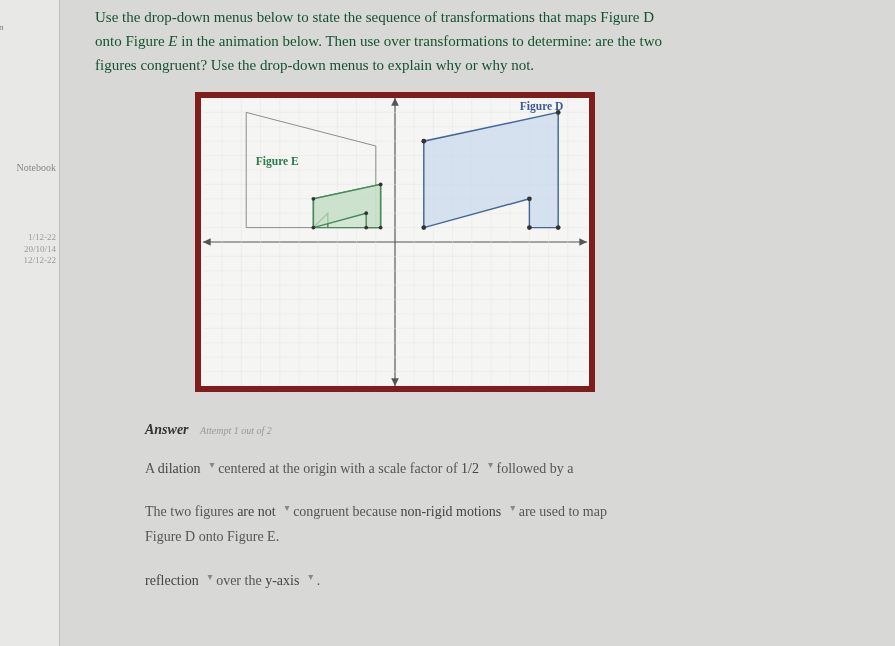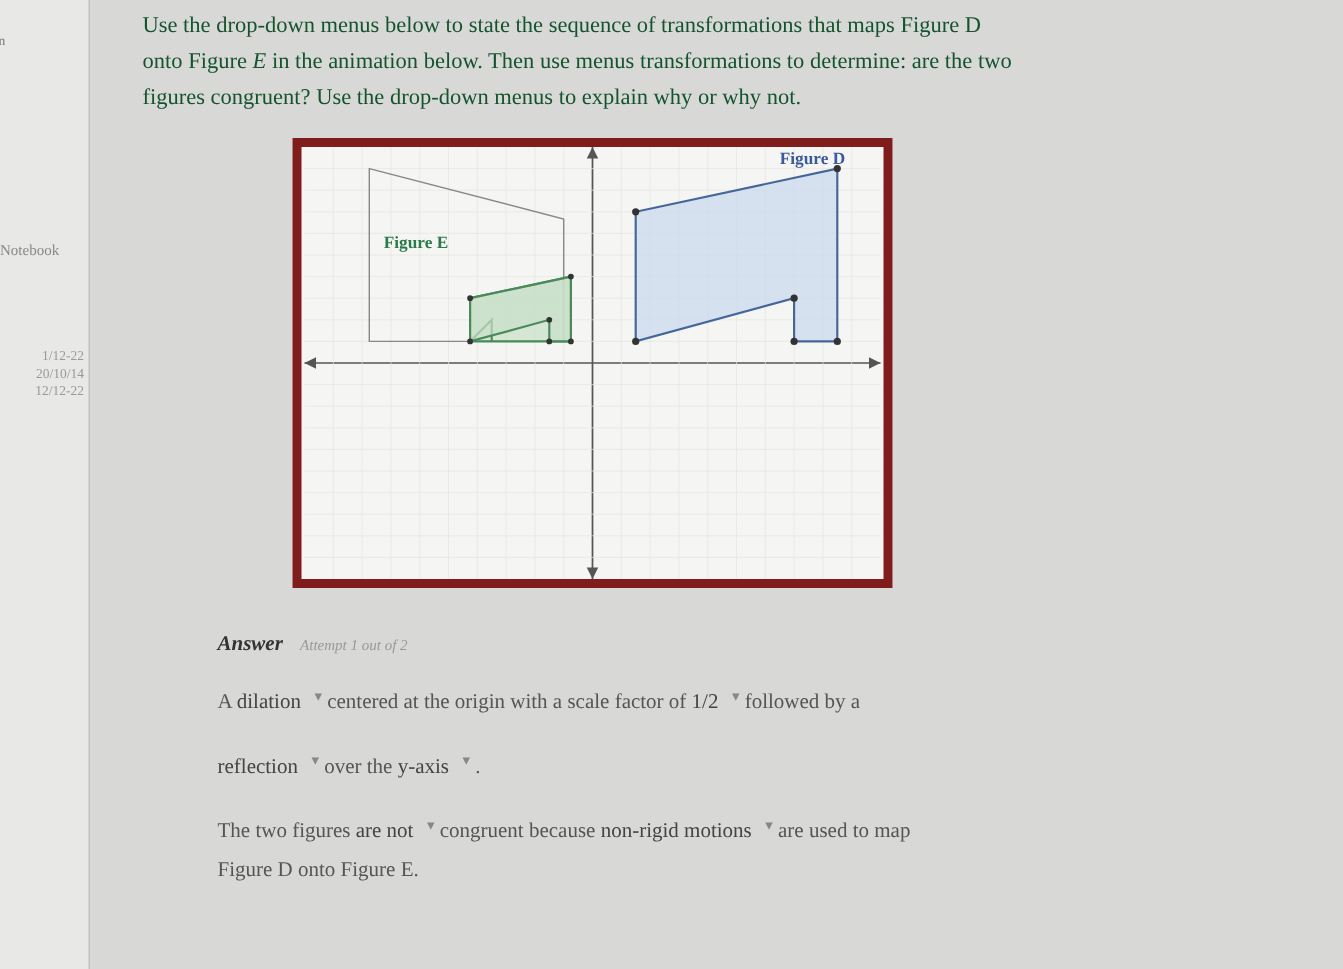--- a/index.html
+++ b/index.html
@@ -28,21 +28,21 @@
       transform: rotate(0deg);
       padding: 2px 4px;
     }
     .notebook-label {
       position: absolute;
       left: 0;
       top: 162px;
       font-size: 10px;
       color: #888;
       width: 58px;
-      text-align: left;
+      text-align: right;
       padding-right: 2px;
     }
     .date-labels {
       position: absolute;
       left: 0;
       top: 232px;
       font-size: 9px;
       color: #999;
       width: 58px;
       text-align: right;
@@ -130,21 +130,21 @@
   <div class="date-labels">
     <div>1/12-22</div>
     <div>20/10/14</div>
     <div>12/12-22</div>
   </div>
 </div>
 
 <div class="main-content">
   <div class="question-text">
     <span>Use the drop-down menus below to state the sequence of transformations that maps Figure D</span><br>
-    <span>onto Figure </span><span class="italic-var">E</span><span> in the animation below. Then use menus transformations to determine: are the two</span><br>
+    <span>onto Figure </span><span class="italic-var">E</span><span> in the animation below. Then use over transformations to determine: are the two</span><br>
     <span>figures congruent? Use the drop-down menus to explain why or why not.</span>
   </div>
 
   <div class="graph-container">
     <svg class="graph-svg" viewBox="0 0 400 300">
 
       <g stroke="#ddd" stroke-width="0.5">
         <line x1="0" y1="150" x2="400" y2="150" stroke="#555" stroke-width="1.2"></line>
         <line x1="200" y1="0" x2="200" y2="300" stroke="#555" stroke-width="1.2"></line>
       </g>
@@ -225,29 +225,29 @@
 
     <div class="answer-line">
       <span>A</span>
       <span class="dropdown">dilation</span>
       <span>centered at the origin with a scale factor of</span>
       <span class="dropdown">1/2</span>
       <span>followed by a</span>
     </div>
 
     <div class="answer-line">
-      <span class="dropdown">reflection</span>
-      <span>over the</span>
-      <span class="dropdown">y-axis</span>
-      <span>.</span>
-    </div>
-
-    <div class="answer-line">
       <span>The two figures</span>
       <span class="dropdown">are not</span>
       <span>congruent because</span>
       <span class="dropdown">non-rigid motions</span>
       <span>are used to map</span>
       <br>
       <span>Figure D onto Figure E.</span>
     </div>
+
+    <div class="answer-line">
+      <span class="dropdown">reflection</span>
+      <span>over the</span>
+      <span class="dropdown">y-axis</span>
+      <span>.</span>
+    </div>
   </div>
 </div>
 
 </body></html>

